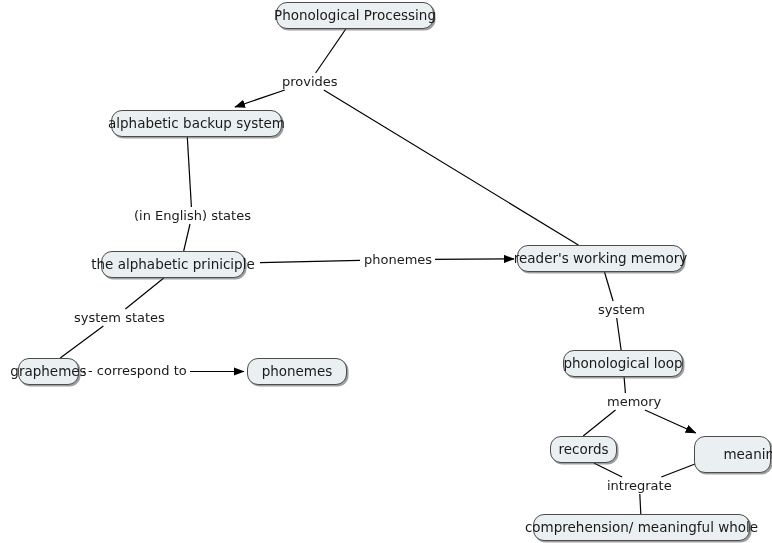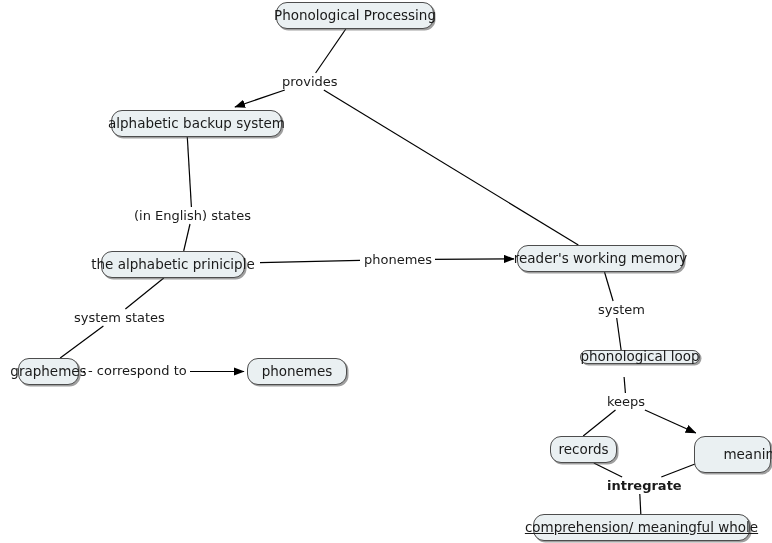--- a/index.html
+++ b/index.html
@@ -84,29 +84,29 @@
       </g>
   </svg>
 
   <div id="node-layer">
       <div class="node" style="left: 276px; top: 2px; width: 158px; height: 27px;">Phonological Processing</div>
       <div class="node" style="left: 95px; top: 110px; width: 171px; height: 27px; margin-left: 16px;">alphabetic backup system</div>
       <div class="node" style="left: 101px; top: 251px; width: 144px; height: 27px;">the alphabetic priniciple</div>
       <div class="node" style="left: 1px; top: 358px; width: 61px; height: 27px; margin-left: 17px;">graphemes</div>
       <div class="node" style="left: 247px; top: 358px; width: 100px; height: 27px;">phonemes</div>
       <div class="node" style="left: 517px; top: 245px; width: 167px; height: 27px;">reader's working memory</div>
-      <div class="node" style="left: 580px; top: 350px; width: 120px; height: 14px;">phonological loop</div>
+      <div class="node" style="left: 563px; top: 350px; width: 120px; height: 27px;">phonological loop</div>
       <div class="node" style="left: 550px; top: 436px; width: 67px; height: 27px;">records</div>
       <div class="node" style="left: 694px; top: 436px; width: 77px; height: 37px; padding-left: 48px;">meanings</div>
-      <div class="node" style="left: 533px; top: 514px; width: 217px; height: 27px; text-decoration: underline;">comprehension/ meaningful whole</div>
+      <div class="node" style="left: 533px; top: 514px; width: 217px; height: 27px;">comprehension/ meaningful whole</div>
     </div>
   <div id="label-layer">
       <div class="link-label" style="left: 279px; top: 74px;">provides</div>
       <div class="link-label" style="left: 131px; top: 208px;">(in English) states</div>
       <div class="link-label" style="left: 361px; top: 252px;">phonemes</div>
       <div class="link-label" style="left: 71px; top: 310px;">system states</div>
       <div class="link-label" style="left: 85px; top: 363px;">- correspond to</div>
       <div class="link-label" style="left: 595px; top: 302px;">system</div>
-      <div class="link-label" style="left: 604px; top: 394px;">keeps</div>
-      <div class="link-label" style="left: 604px; top: 478px; font-weight: bold;">intregrate</div>
+      <div class="link-label" style="left: 604px; top: 394px;">memory</div>
+      <div class="link-label" style="left: 604px; top: 478px;">intregrate</div>
     </div>
 
 </div>
 
 </body></html>

